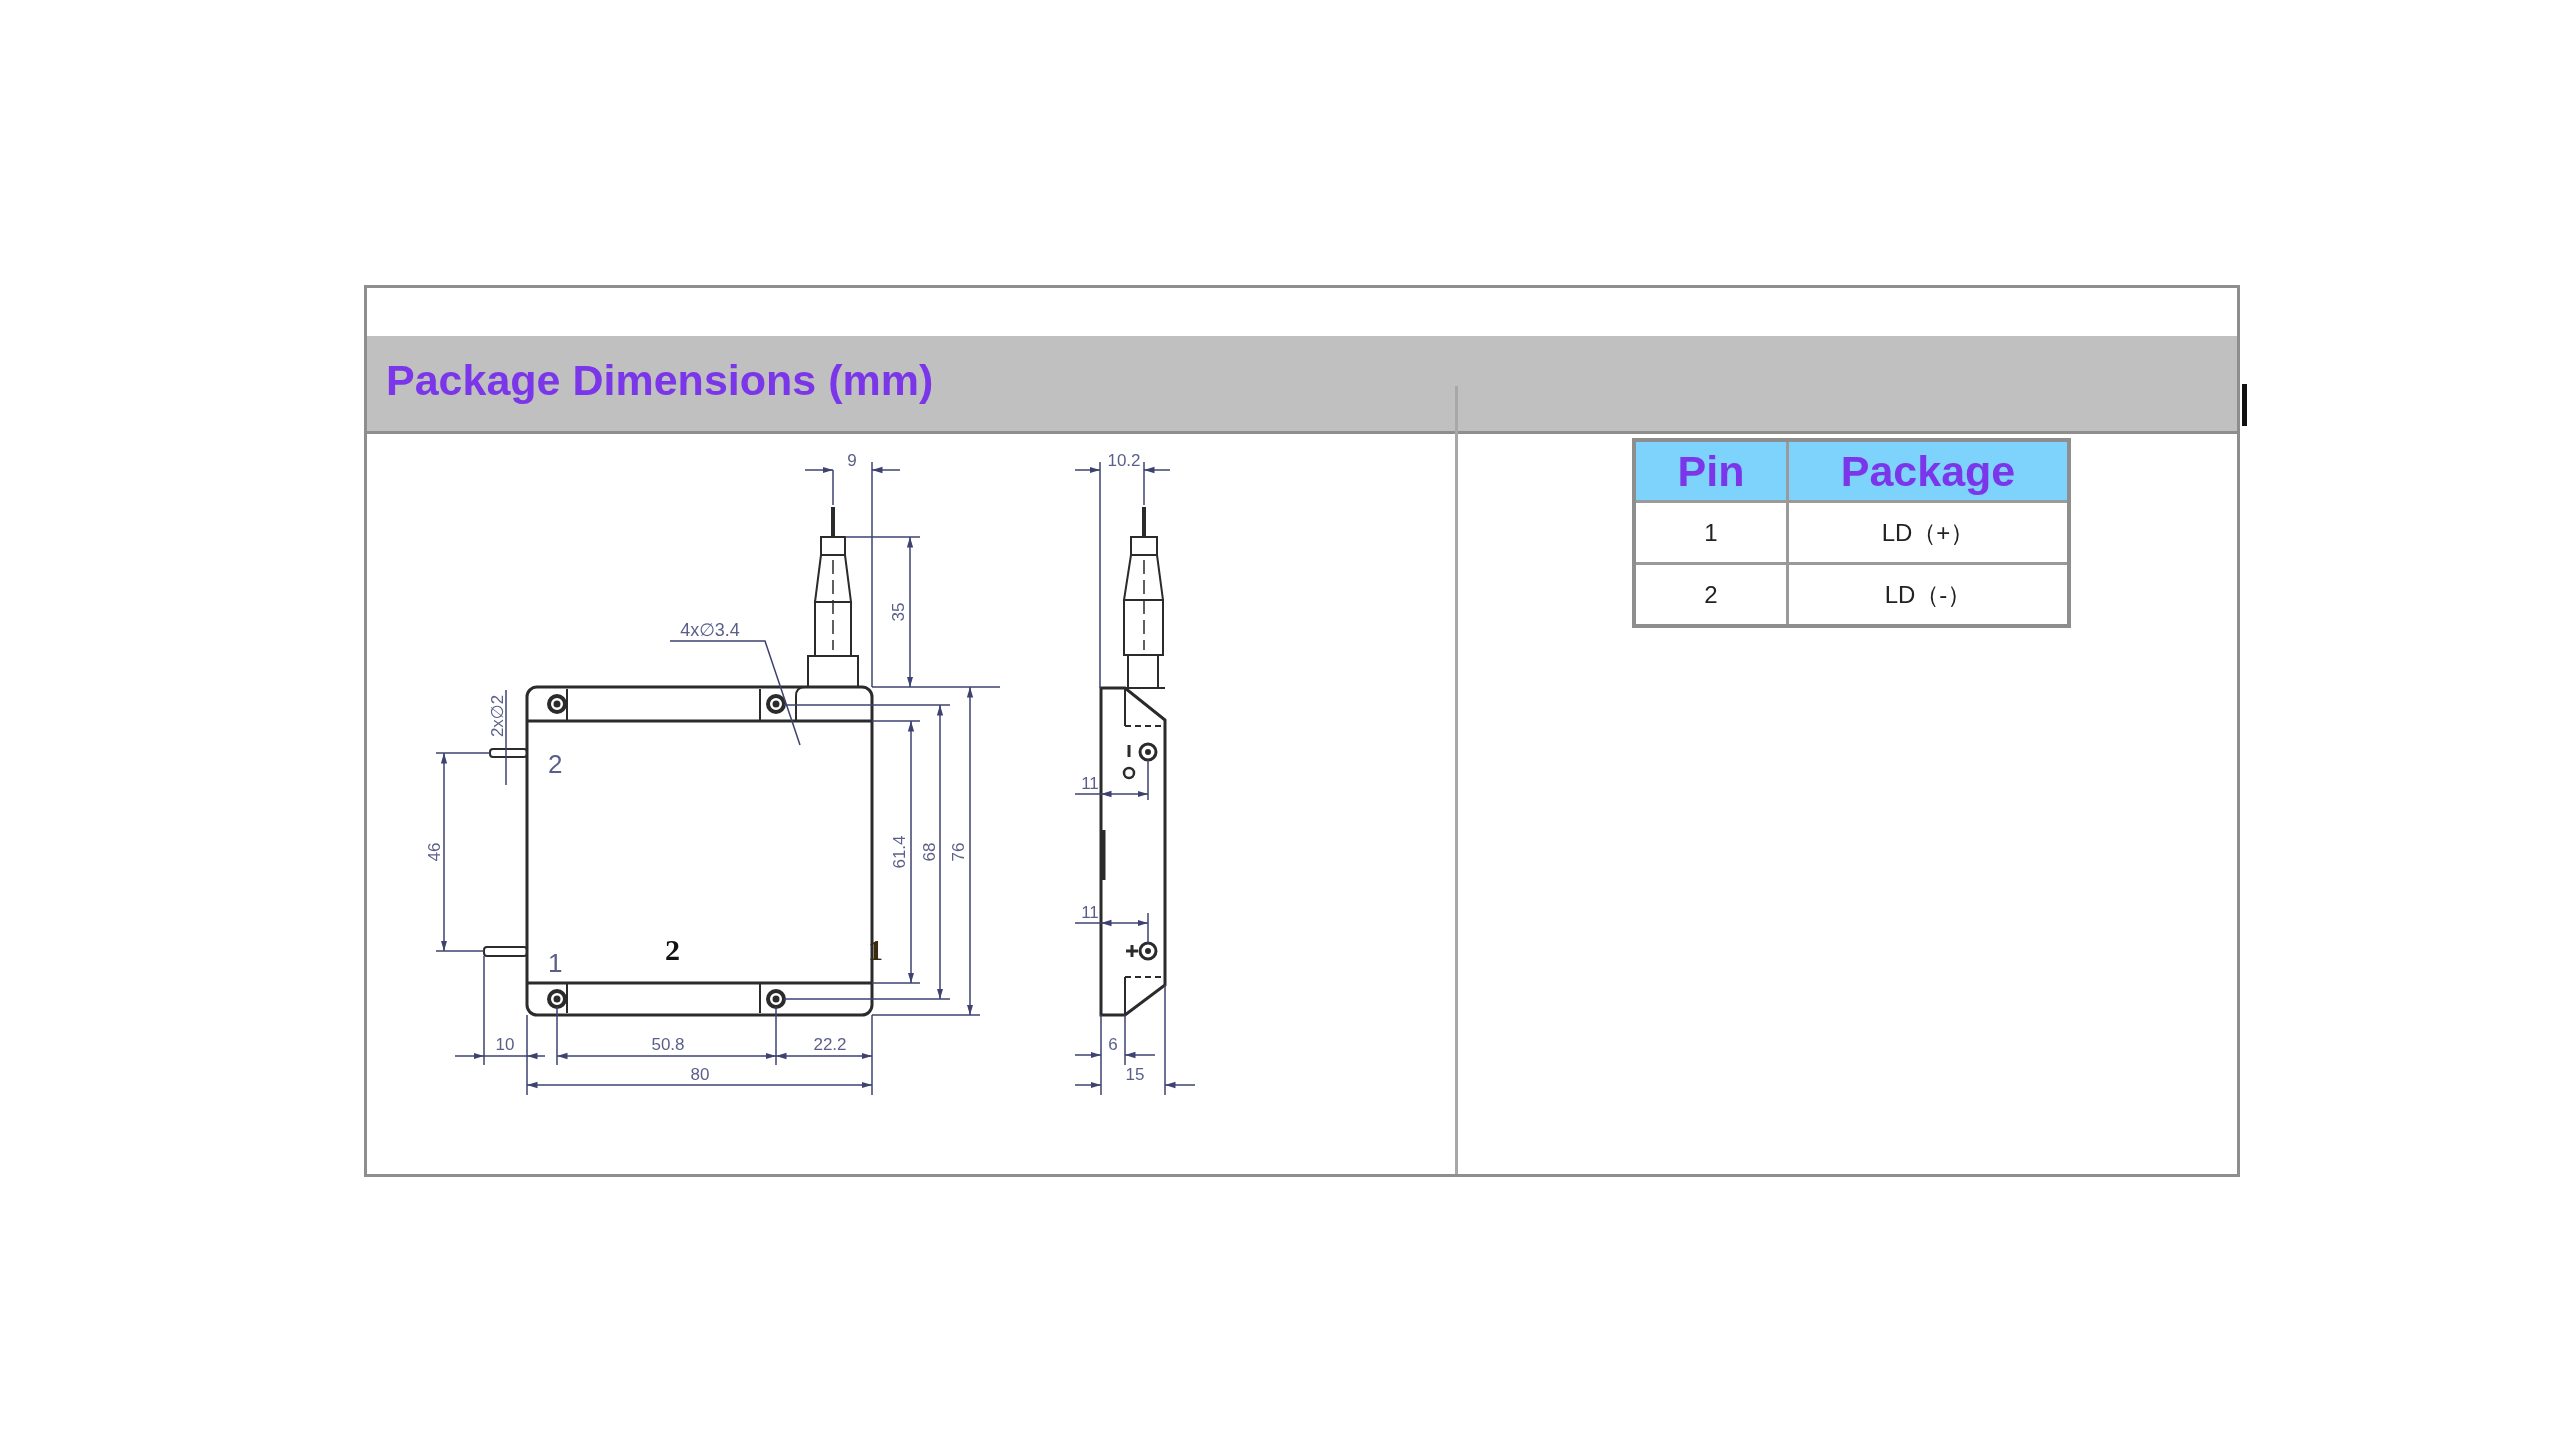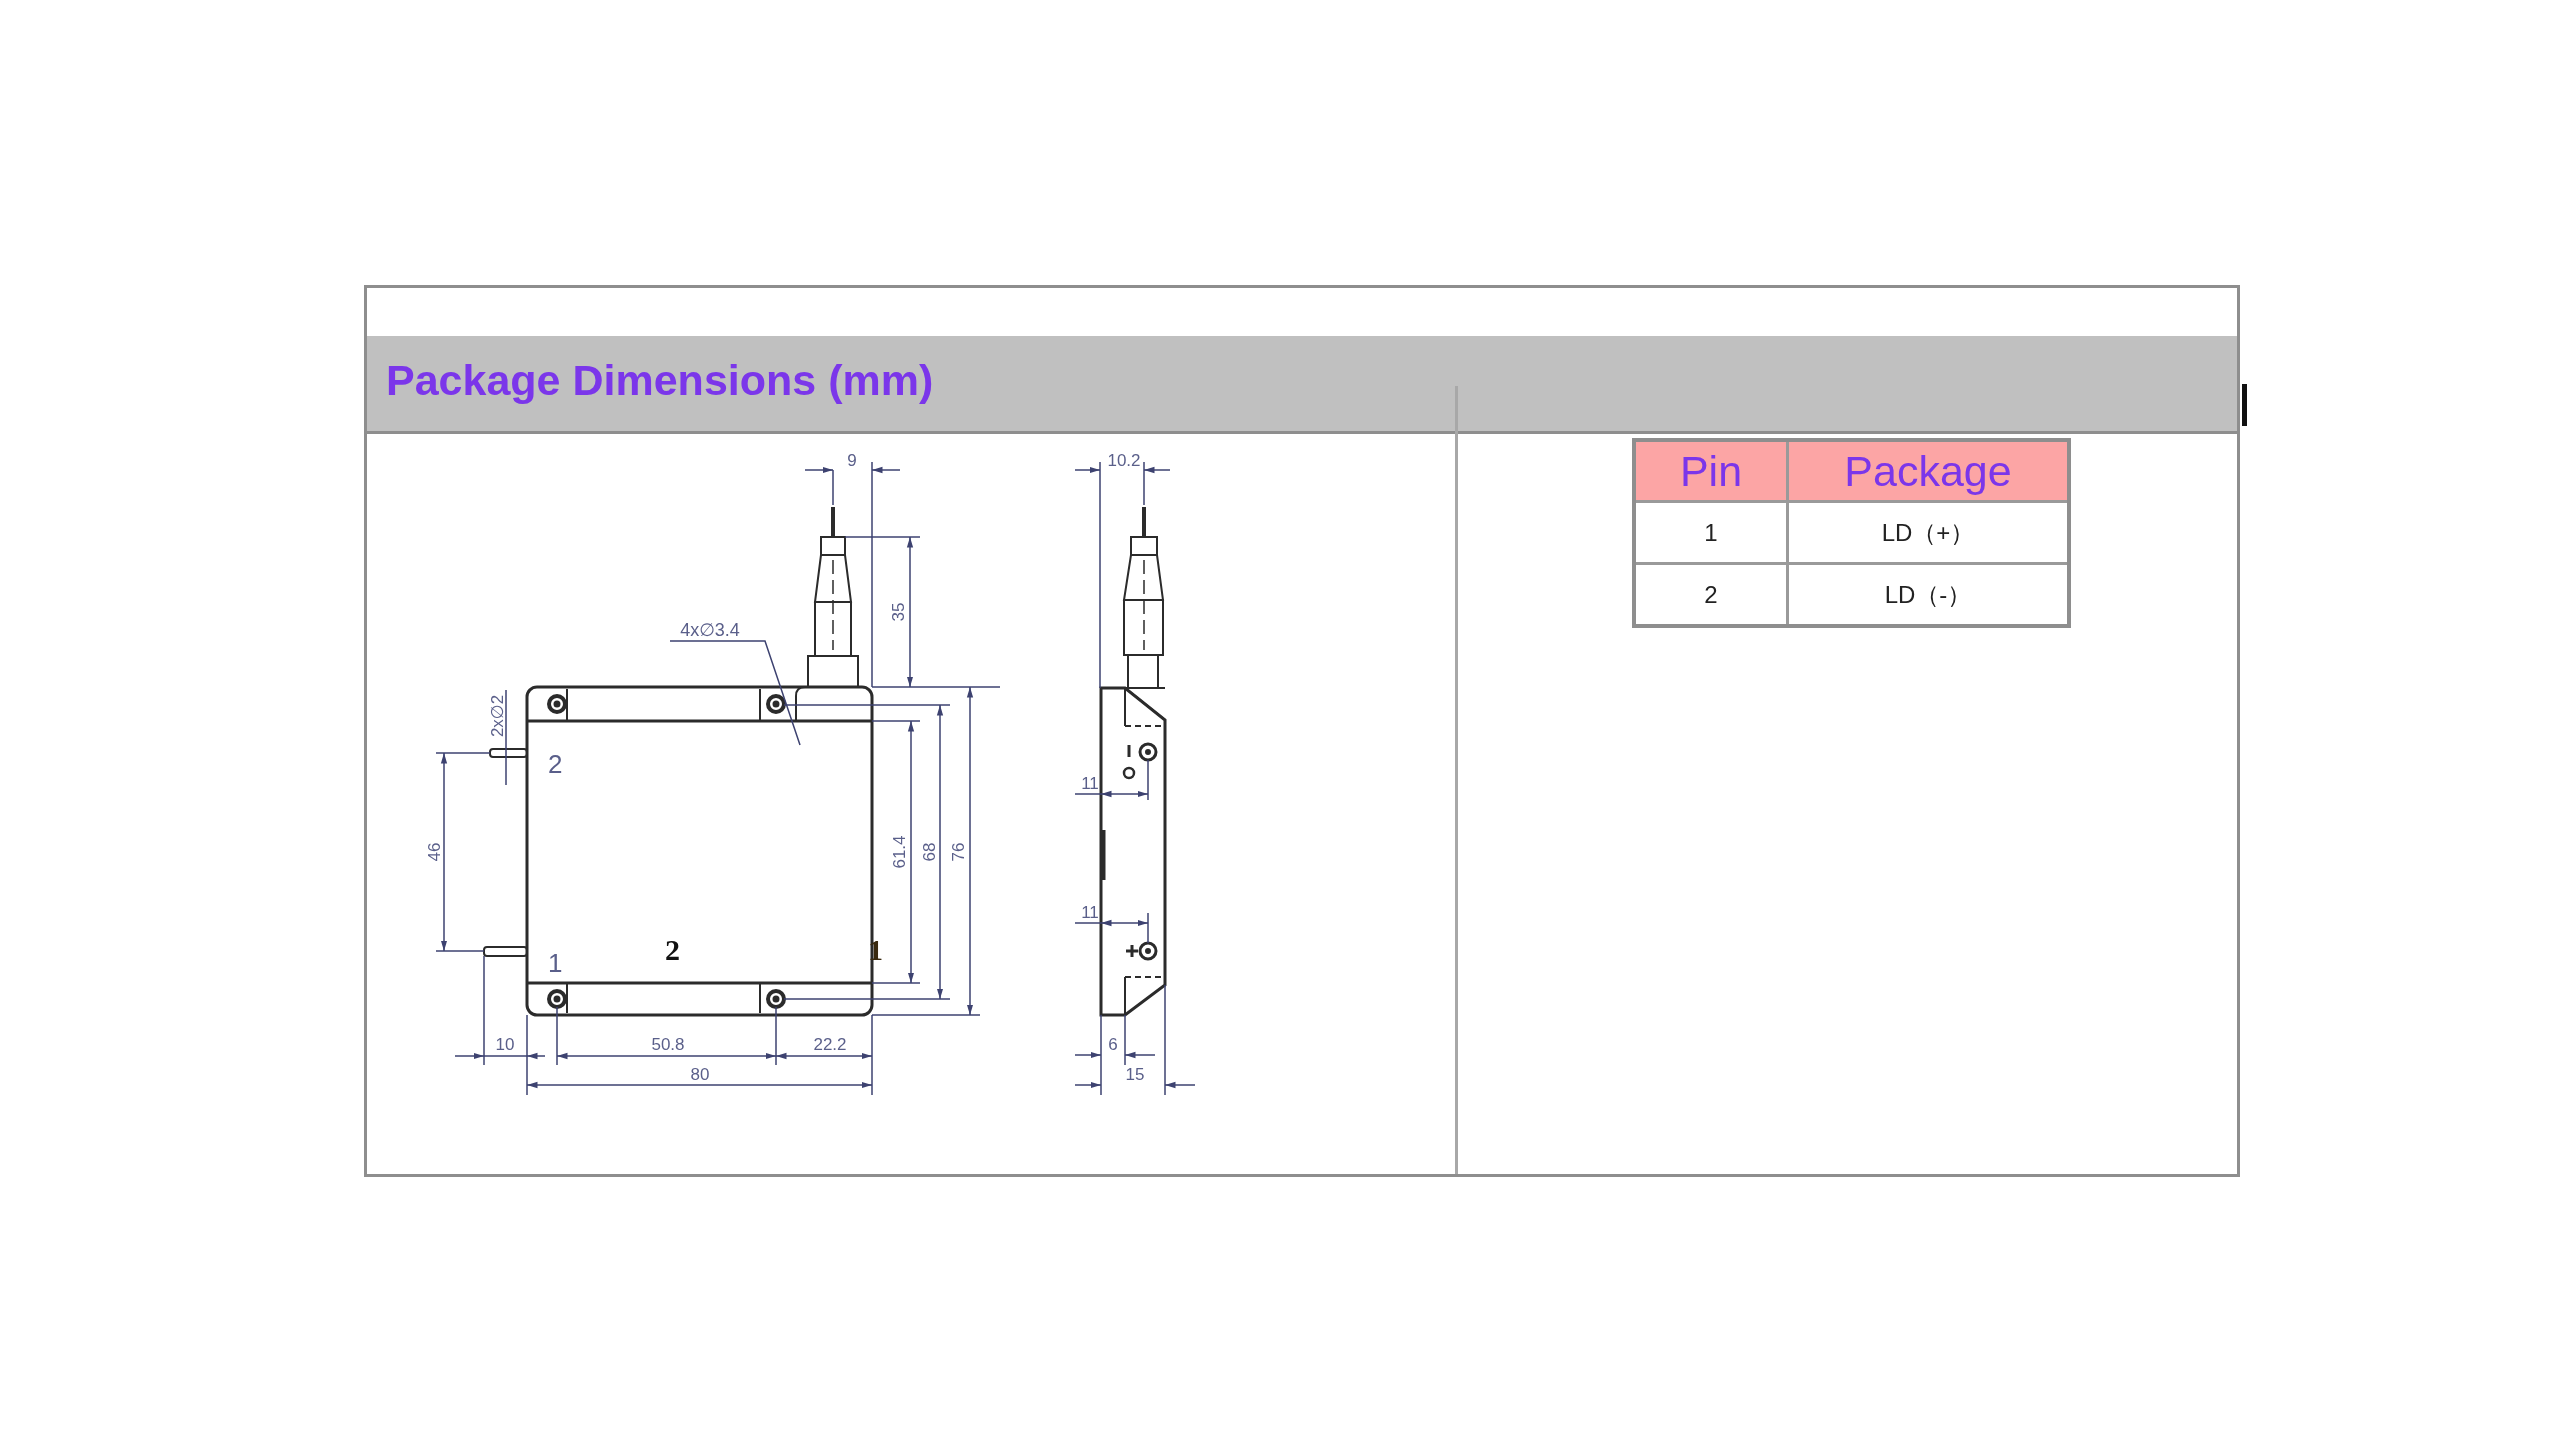--- a/index.html
+++ b/index.html
@@ -6,21 +6,21 @@
   body { width:2560px; height:1440px; position:relative; overflow:hidden; font-family:"Liberation Sans", sans-serif; }
   .frame { position:absolute; left:364px; top:285px; width:1876px; height:892px; border:3px solid #8e8e8e; box-sizing:border-box; background:#fff; }
   .header { position:absolute; left:0; top:0; right:0; height:98px; background:#c0c0c0; border-bottom:3px solid #8e8e8e; box-sizing:border-box;margin-top:48px; }
   .title { position:absolute; left:19px; top:20px; font-size:43px; font-weight:bold; color:#7b36ea; letter-spacing:0px; }
   .divider { position:absolute; left:1088px; top:98px; width:3px; bottom:0; background:#a8a8a8; }
   .cursor-mark { position:absolute; left:2242px; top:384px; width:5px; height:42px; background:#111; }
   .drawing { position:absolute; left:0; top:0; width:2560px; height:1440px; pointer-events:none; }
   .drawing text { font-family:"Liberation Sans", sans-serif; fill:#5a5f8a; }
   .pin-table { position:absolute; left:1632px; top:438px; border-collapse:collapse; border:4px solid #8e8e8e; }
   .pin-table th, .pin-table td { border:3px solid #9a9a9a; text-align:center; padding:0; }
-  .pin-table th { background:#fca5a5; color:#7b36ea; font-weight:normal; font-size:43px; height:58px; }
+  .pin-table th { background:#7dd3fc; color:#7b36ea; font-weight:bold; font-size:43px; height:58px; }
   .pin-table td { font-size:24px; color:#222; height:59px; background:#fff; }
   .col-pin { width:150px; }
   .col-fn { width:278px; }
 </style>
 </head>
 <body>
 
 <div class="frame">
   <div class="header">
     <div class="title">Package Dimensions (mm)</div>

